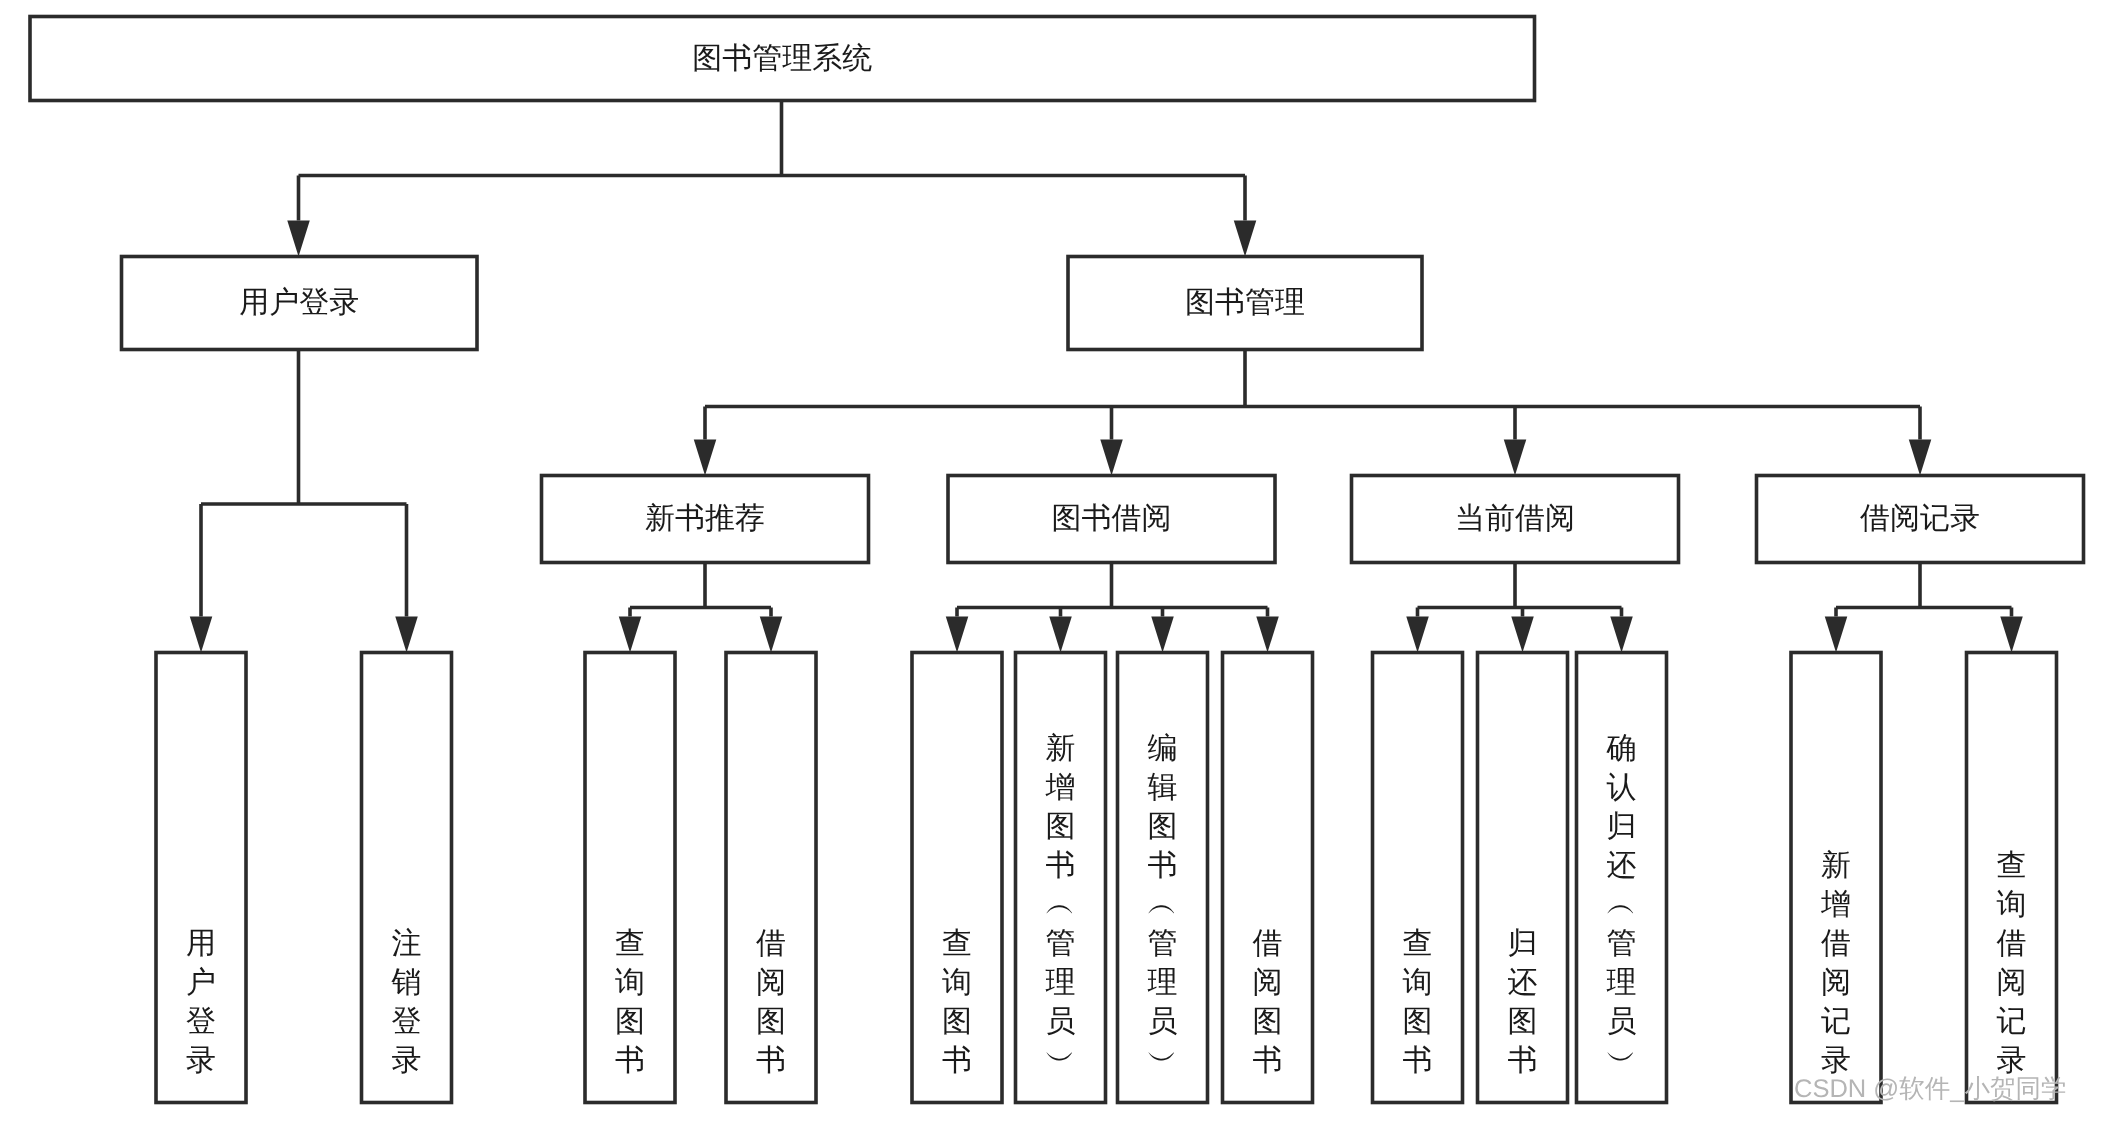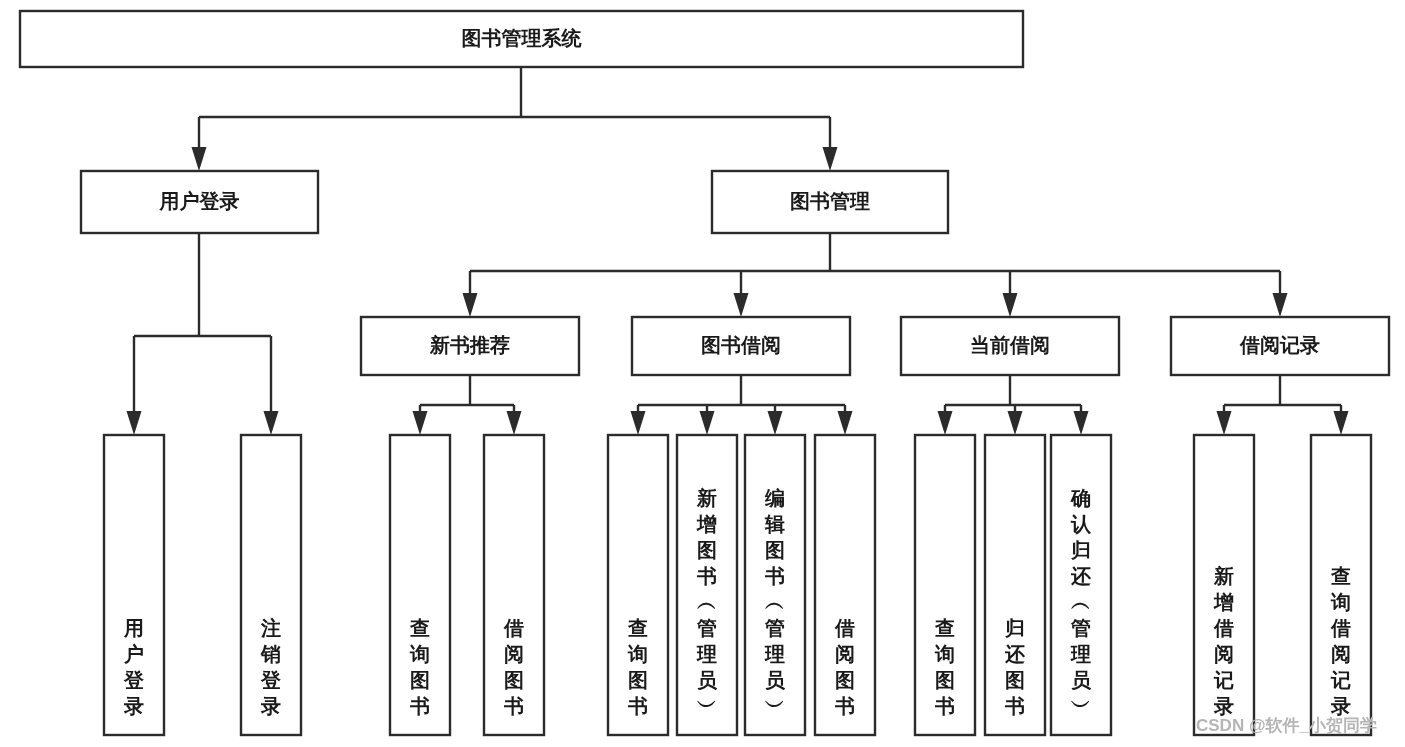--- a/index.html
+++ b/index.html
@@ -10,21 +10,20 @@
   }
   body {
     font-family: "Liberation Sans", "DejaVu Sans", sans-serif;
   }
   #diagram-root {
     position: relative;
     width: 1405px;
     height: 747px;
     background: #ffffff;
     overflow: hidden;
-    font-weight: bold;
   }
   svg#flow-svg {
     position: absolute;
     top: 0;
     left: 0;
     width: 1405px;
     height: 747px;
     display: block;
   }
   .node-box {

